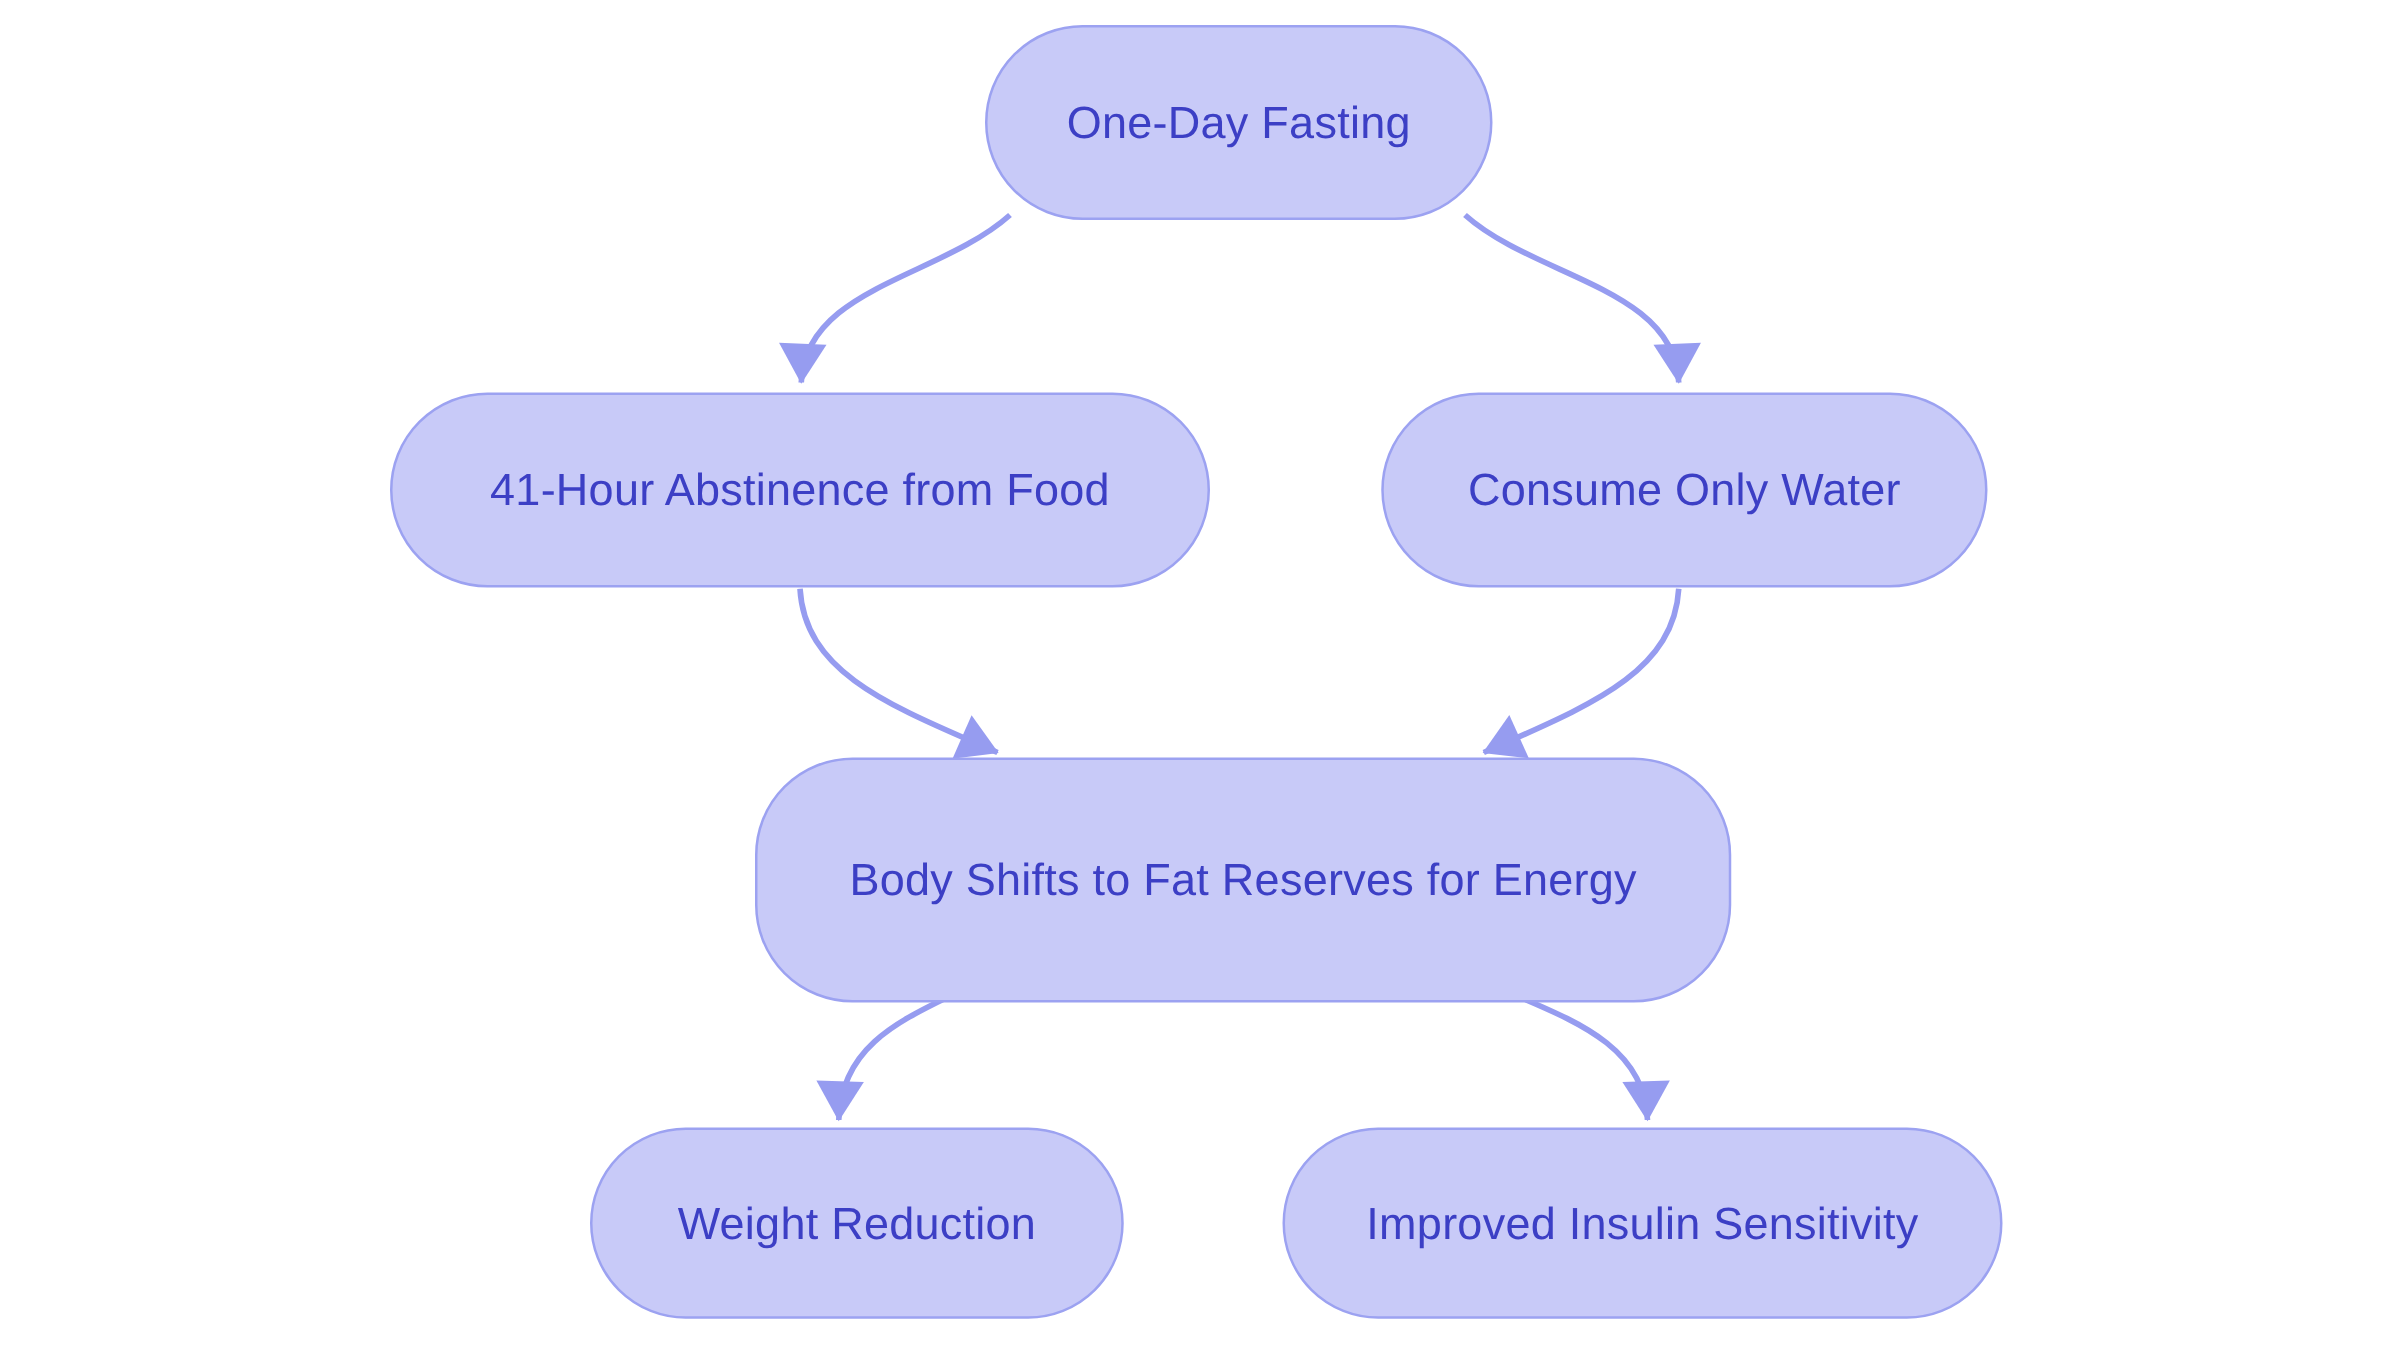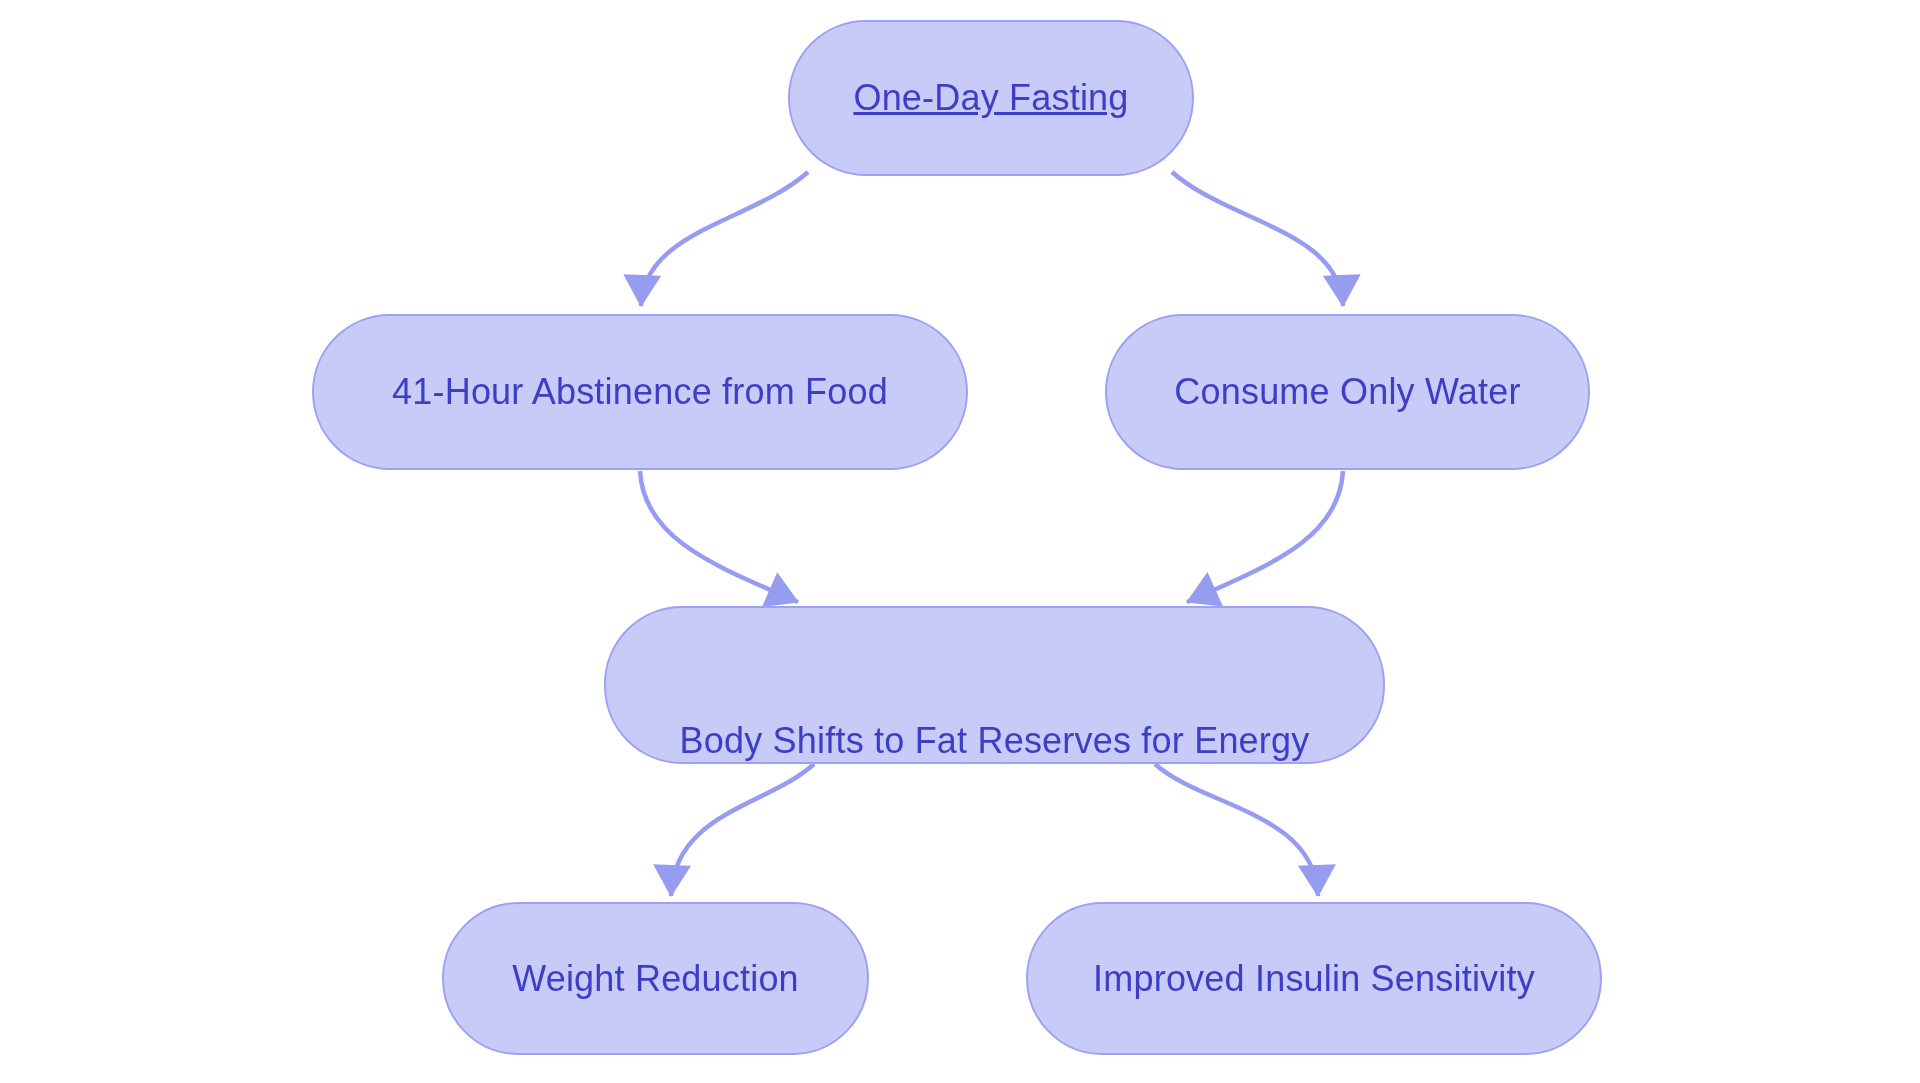--- a/index.html
+++ b/index.html
@@ -36,25 +36,25 @@
     display: flex;
     align-items: center;
     justify-content: center;
     text-align: center;
     color: #3c3fc5;
     font-size: 36px;
     letter-spacing: 0.2px;
     white-space: nowrap;
   }
   
-  .n-fasting    { left: 788px;  top: 20px;  width: 406px; height: 156px; text-decoration: underline; }
+  .n-fasting    { left: 788px;  top: 20px;  width: 406px; height: 156px; }
   .n-abstinence { left: 312px;  top: 314px; width: 656px; height: 156px; }
   .n-water      { left: 1105px; top: 314px; width: 485px; height: 156px; }
-  .n-fat        { left: 604px;  top: 606px; width: 781px; height: 158px; align-items: flex-end; }
-  .n-weight     { left: 442px;  top: 902px; width: 427px; height: 153px; }
+  .n-fat        { left: 604px;  top: 606px; width: 781px; height: 196px; }
+  .n-weight     { left: 472px;  top: 902px; width: 427px; height: 153px; }
   .n-insulin    { left: 1026px; top: 902px; width: 576px; height: 153px; text-align: center; }
 </style>
 </head>
 <body>
 
 <div id="canvas">
 
   <svg id="edges" viewBox="0 0 1920 1083" xmlns="http://www.w3.org/2000/svg">
     <defs>
       <marker id="arrow" markerUnits="userSpaceOnUse" markerWidth="36" markerHeight="44" viewBox="0 0 36 44" refX="33" refY="22" orient="auto">

